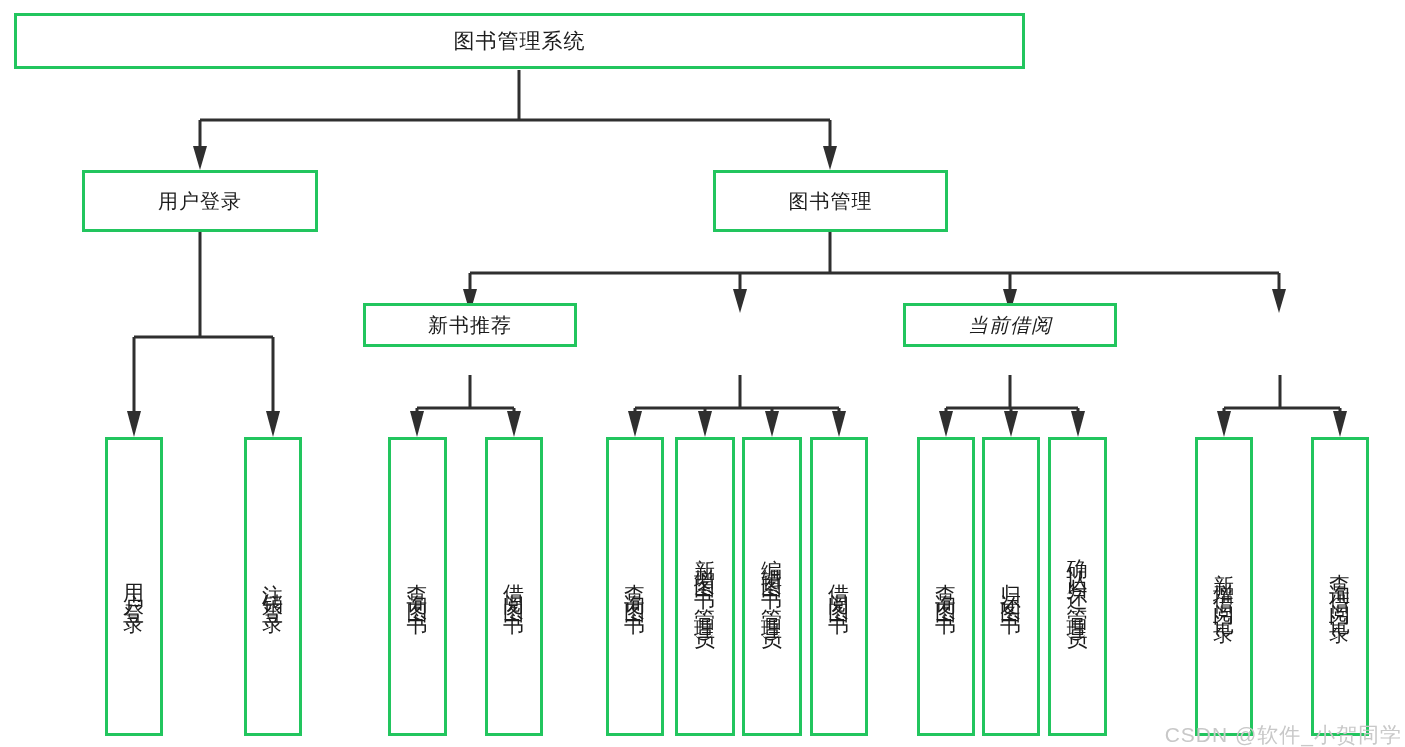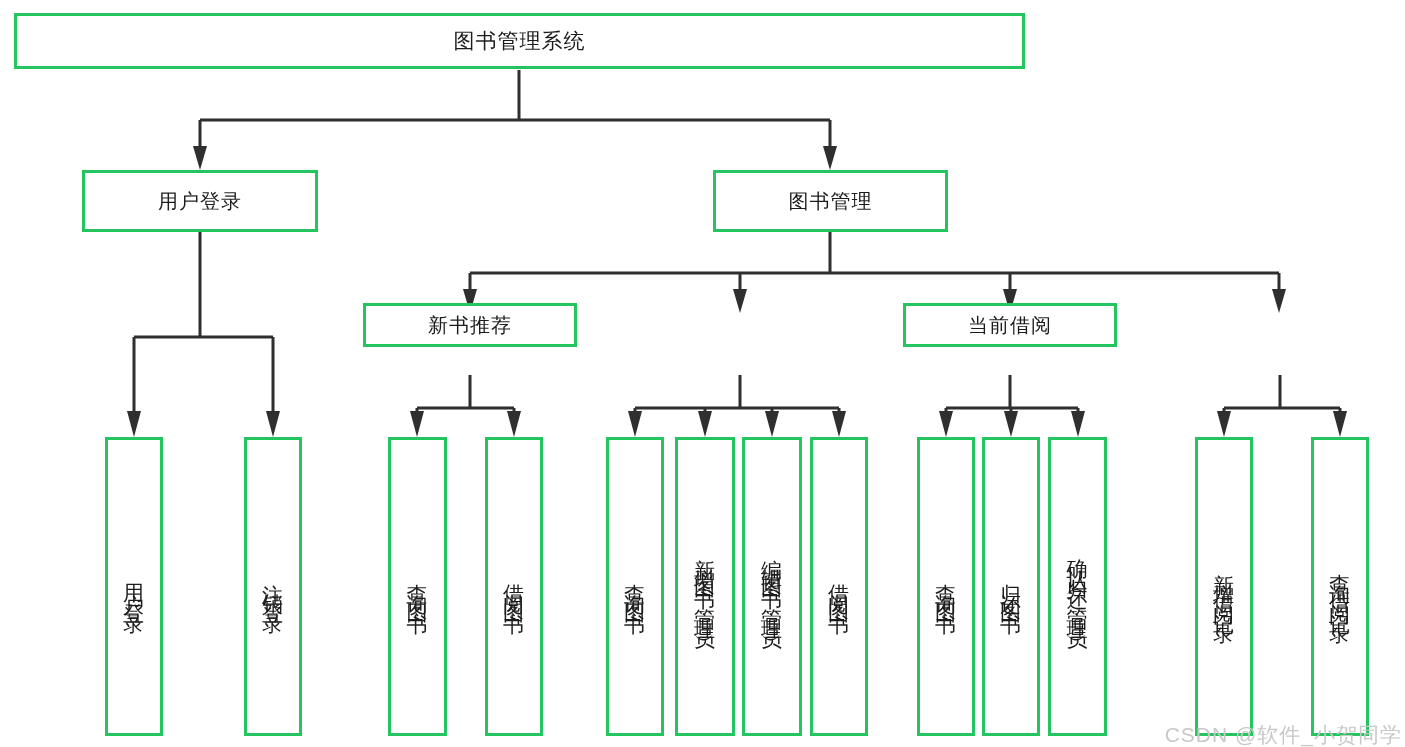--- a/index.html
+++ b/index.html
@@ -34,21 +34,21 @@
     text-orientation: mixed;
     font-size: 21px;
     letter-spacing: 10px;
     line-height: 1;
     white-space: nowrap;
   }
   #n-user-login { left: 82px; }
   #n-book-mgmt  { left: 713px; width: 235px; }
   #n-newbook  { left: 363px; }
   #n-borrow   { left: 633px; }
-  #n-current  { left: 903px; }
+  #n-current  { left: 903px; font-style: italic; }
   #n-records  { left: 1172px; width: 215px; }
   #lf-userlogin { left: 105px; }
   #lf-logout    { left: 244px; }
   #lf-query1    { left: 388px; width: 59px; }
   #lf-borrow1   { left: 485px; }
   #lf-query2    { left: 606px; }
   #lf-add-admin { left: 675px; width: 60px; }
   #lf-edit-admin{ left: 742px; width: 60px; }
   #lf-borrow2   { left: 810px; }
   #lf-query3    { left: 917px; }

